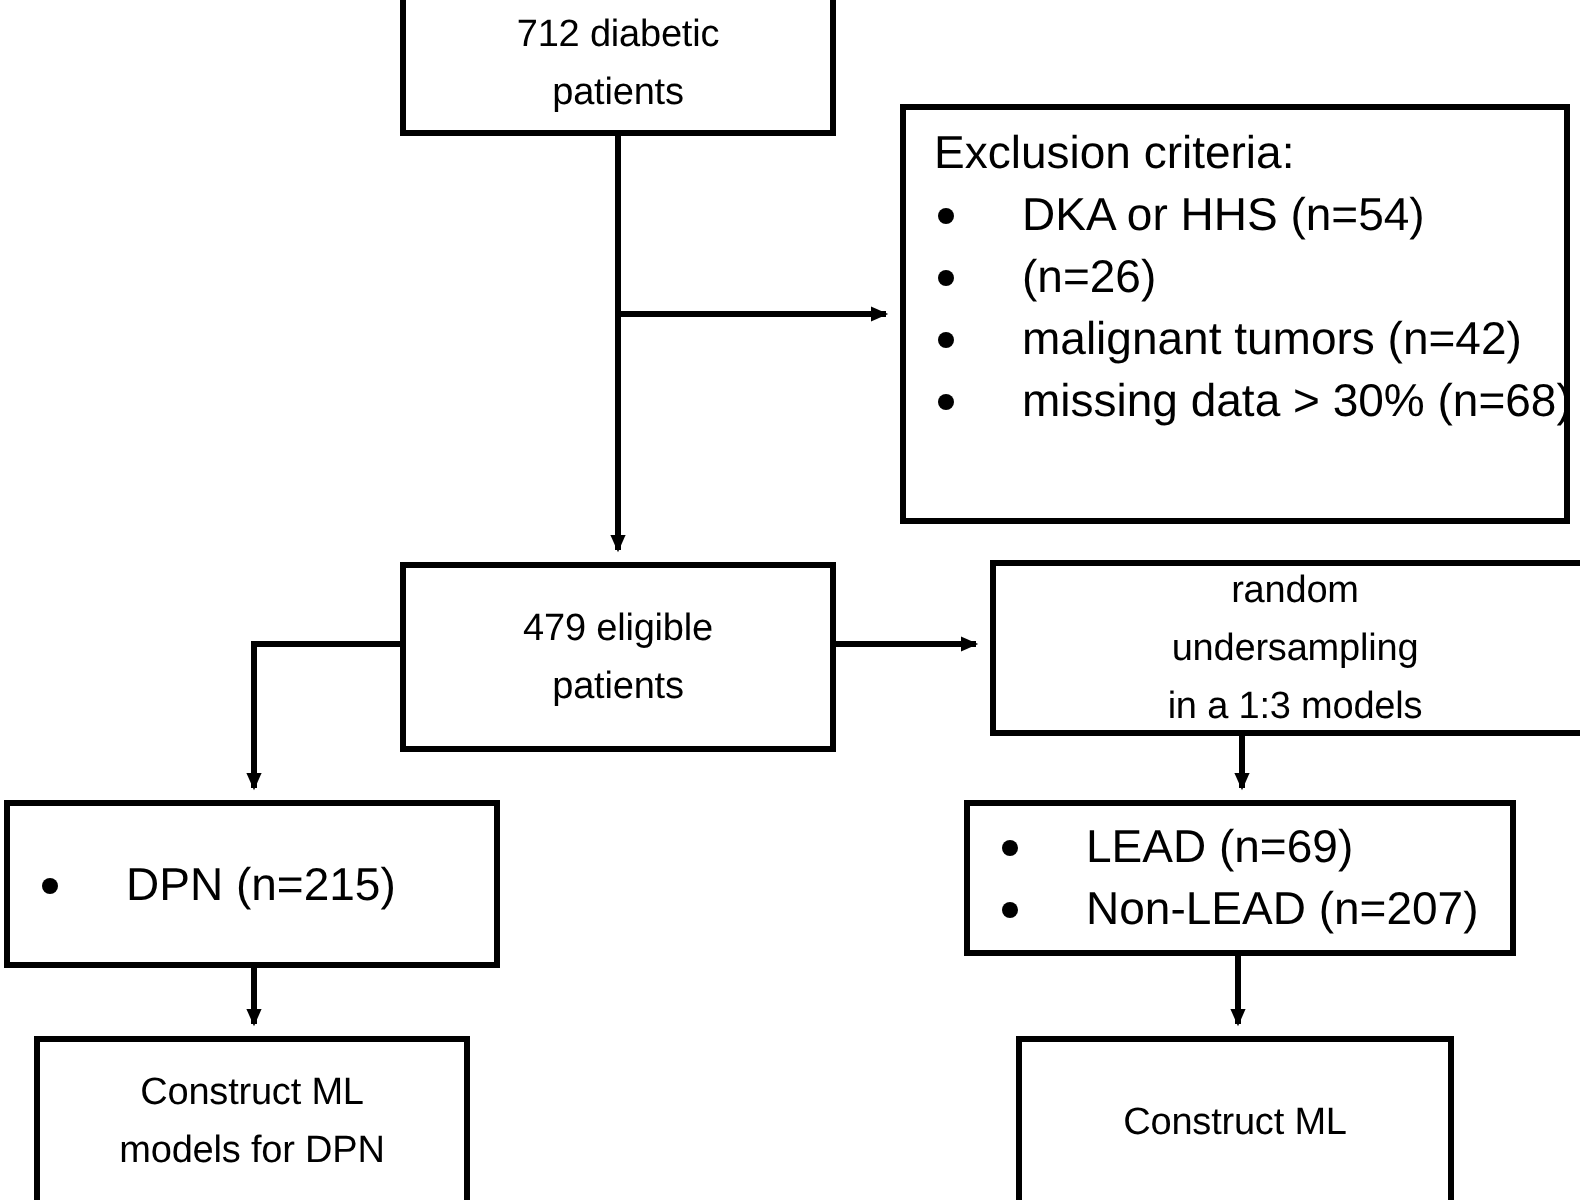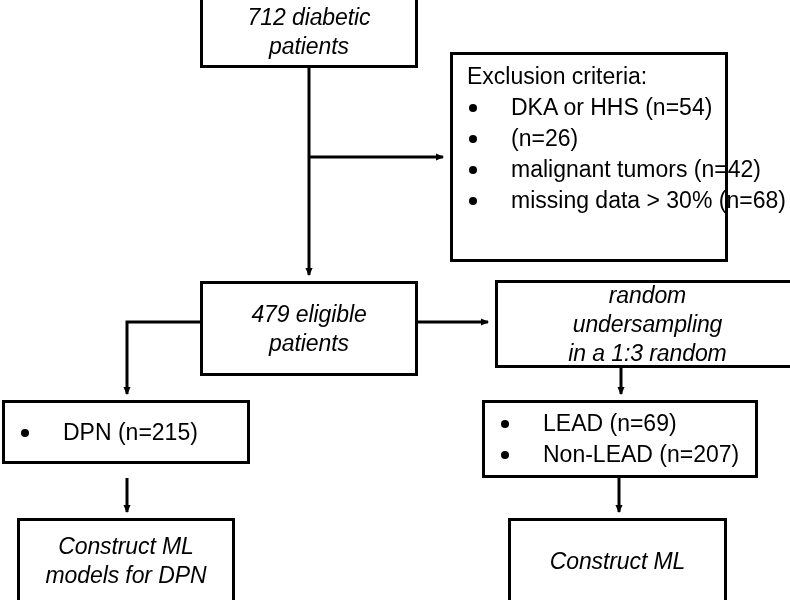--- a/index.html
+++ b/index.html
@@ -33,25 +33,24 @@
     display: flex;
     flex-direction: column;
     justify-content: center;
     z-index: 2;
   }
   .node.centered {
     align-items: center;
     text-align: center;
   }
   .node-line {
-    font-size: 23px;
+    font-size: 19px;
     line-height: 29px;
     letter-spacing: -0.1px;
     white-space: nowrap;
-    font-style: italic;
   }
   .bullet-list {
     list-style: none;
     margin: 0;
     padding: 0 0 0 14px;
   }
   .bullet-item {
     position: relative;
     font-size: 23px;
     line-height: 31px;
@@ -72,24 +71,24 @@
   }
   .heading-line {
     font-size: 23px;
     line-height: 31px;
     padding-left: 14px;
     white-space: nowrap;
   }
 
   
   #node-top        { left: 200px; top: -4px;  width: 218px; height: 72px; }
-  #node-exclusion  { left: 450px; top: 52px;  width: 278px; height: 210px; justify-content: flex-start; padding-top: 6px; }
+  #node-exclusion  { left: 450px; top: 52px;  width: 335px; height: 210px; justify-content: flex-start; padding-top: 6px; }
   #node-eligible   { left: 200px; top: 281px; width: 218px; height: 95px; }
   #node-undersamp  { left: 495px; top: 280px; width: 305px; height: 88px; }
-  #node-dpn        { left: 2px;   top: 400px; width: 248px; height: 64px; }
+  #node-dpn        { left: 2px;   top: 400px; width: 248px; height: 84px; }
   #node-lead       { left: 482px; top: 400px; width: 276px; height: 78px; }
   #node-ml-dpn     { left: 17px;  top: 518px; width: 218px; height: 86px; }
   #node-ml-lead    { left: 508px; top: 518px; width: 219px; height: 86px; }
 </style>
 </head>
 <body>
 
 <div id="flowchart">
 
   <svg id="edges" viewBox="0 0 790 600" width="790" height="600" xmlns="http://www.w3.org/2000/svg">
@@ -156,21 +155,21 @@
   </div>
 
   <div class="node centered" id="node-eligible">
     <div class="node-line">479 eligible</div>
     <div class="node-line">patients</div>
   </div>
 
   <div class="node centered" id="node-undersamp">
     <div class="node-line">random</div>
     <div class="node-line">undersampling</div>
-    <div class="node-line">in a 1:3 random</div>
+    <div class="node-line">in a 1:3 models</div>
   </div>
 
   <div class="node" id="node-dpn">
     <ul class="bullet-list">
       <li class="bullet-item">
         <span class="dot"></span>
         <span>DPN (n=215)</span>
       </li>
     </ul>
   </div>

